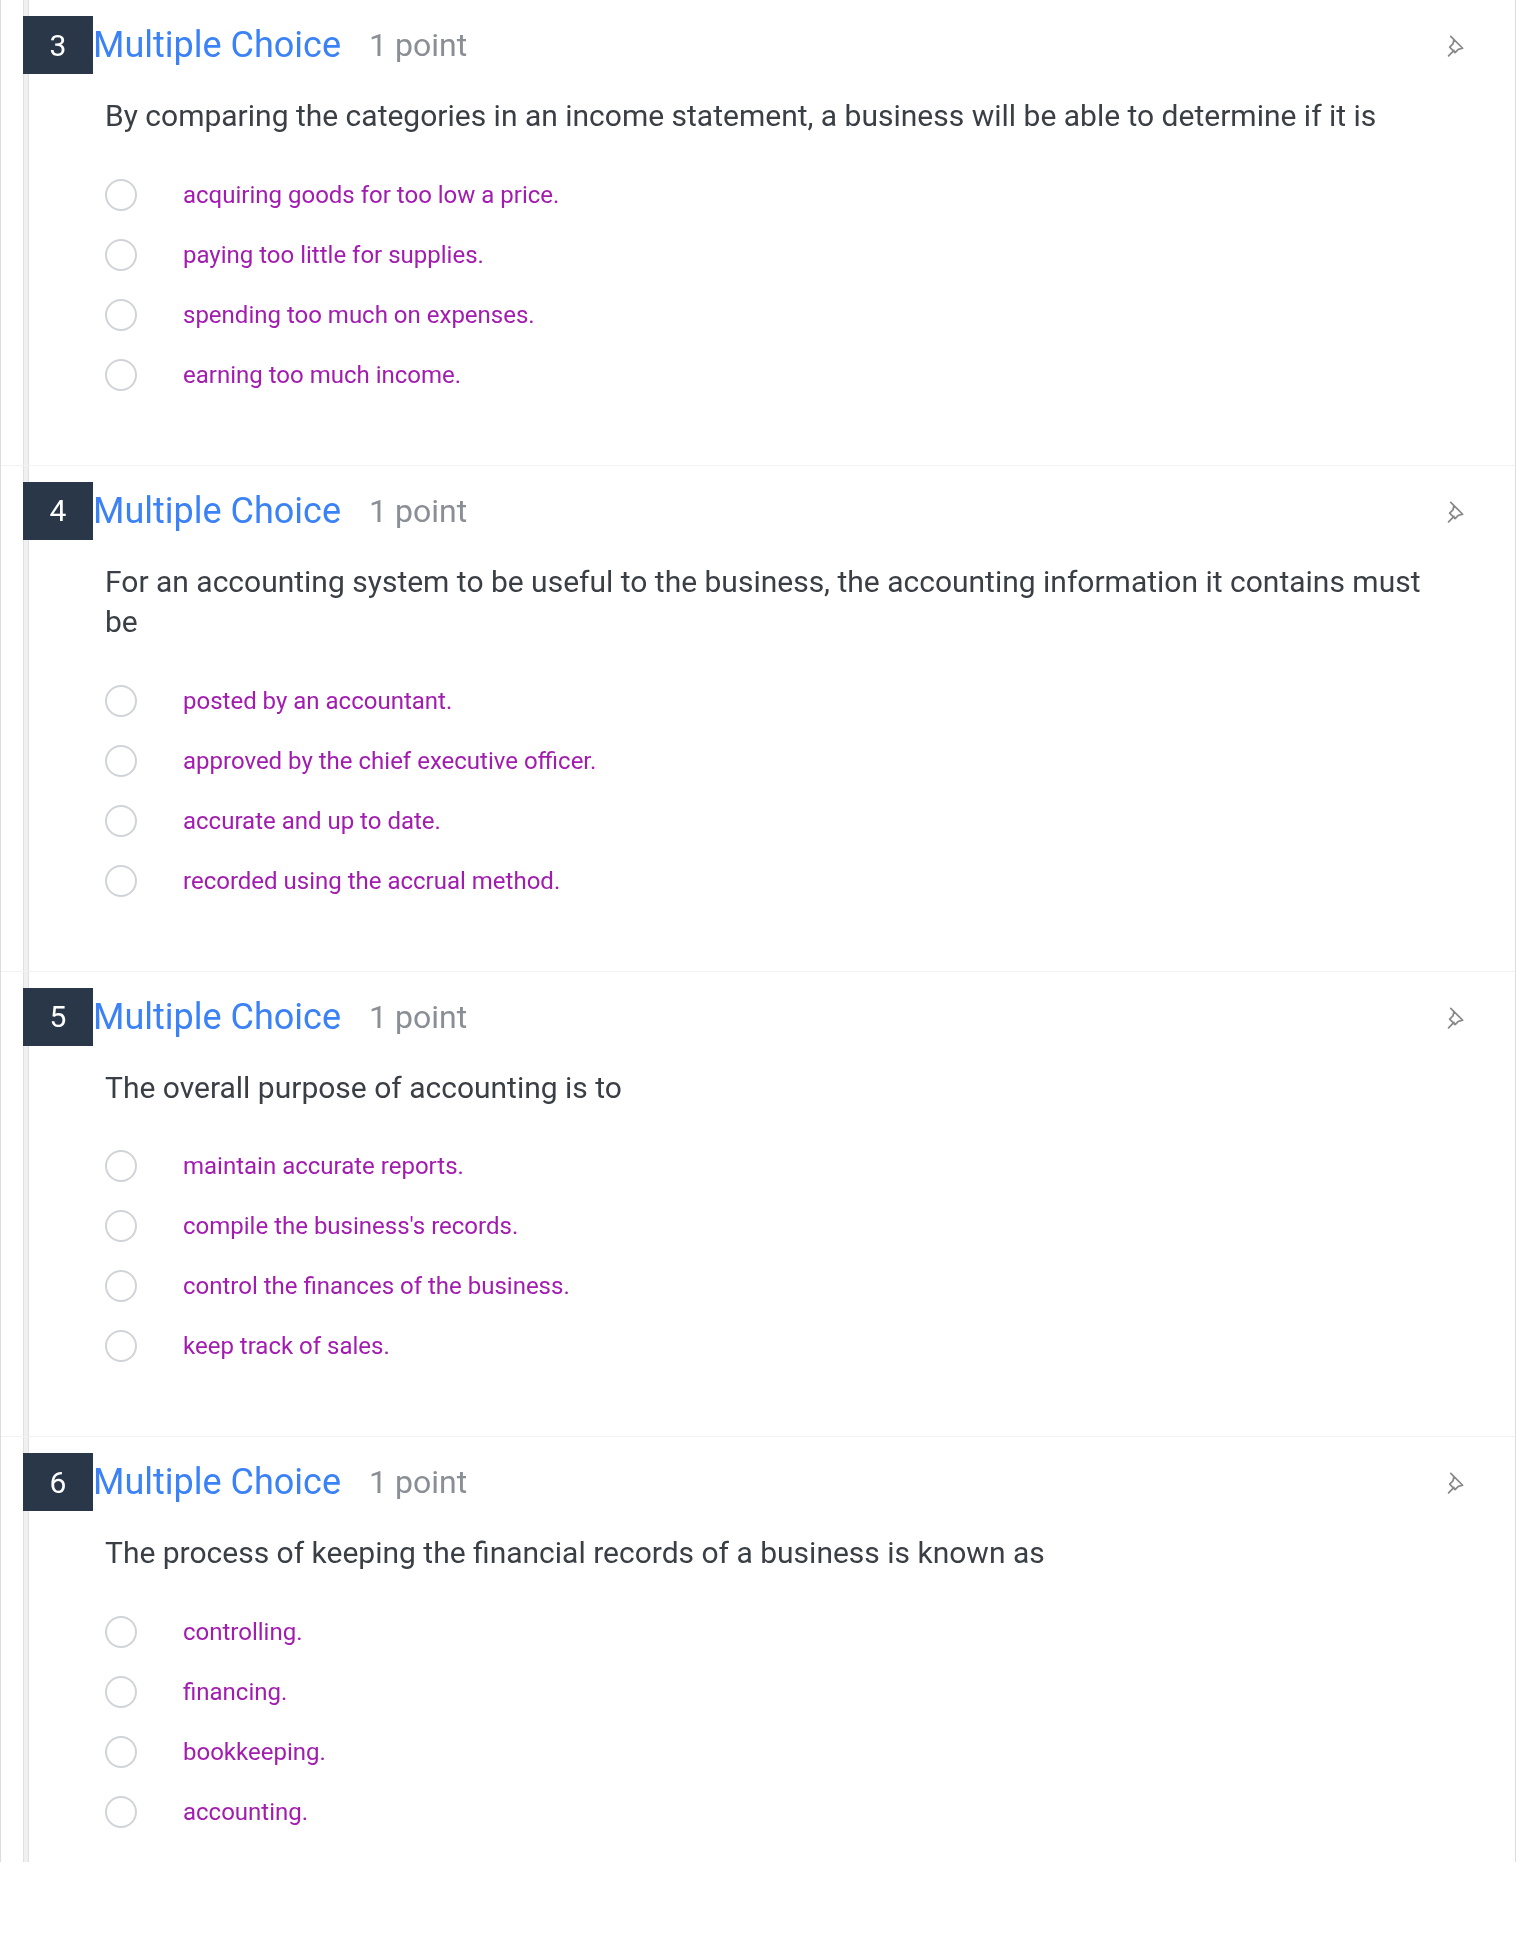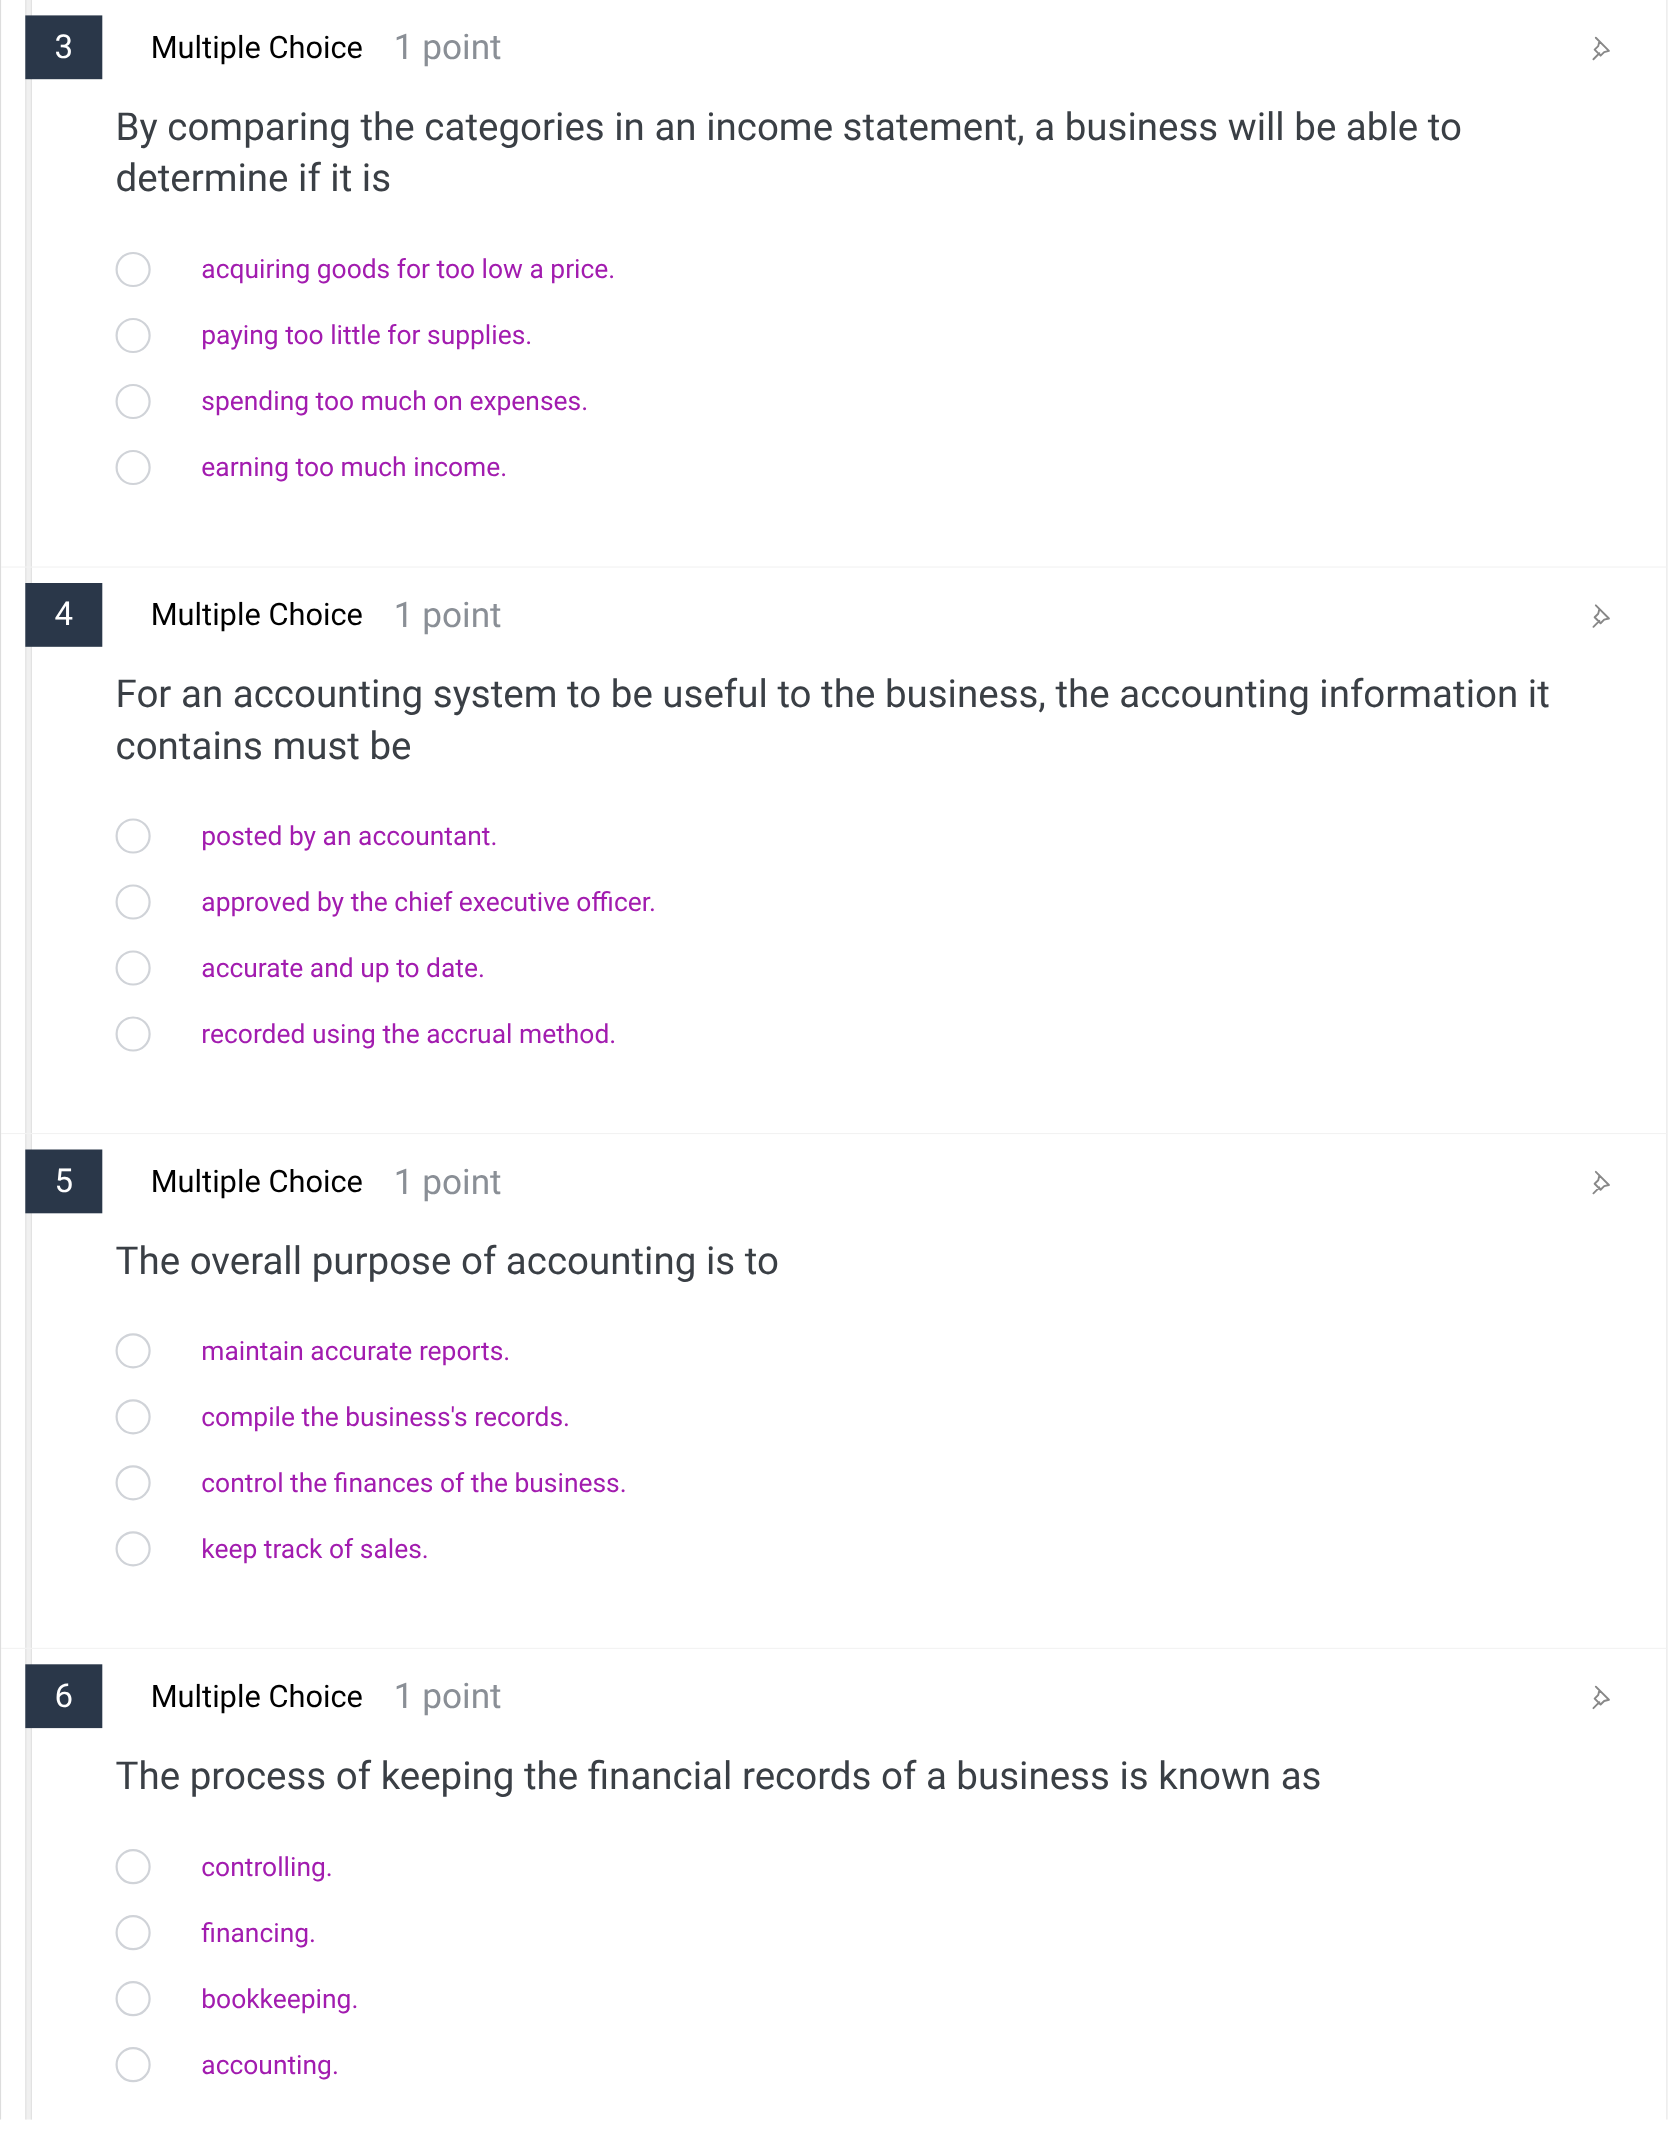--- a/index.html
+++ b/index.html
@@ -53,41 +53,40 @@
   }
   .q-header-inner {
     padding: 10px 0 10px 0;
     margin-left: -70px;
     padding-left: 70px;
     flex: 1;
     display: flex;
     align-items: center;
   }
   .q-type {
-    color: #000000;
-    font-size: 28px;
-    margin-left: 44px;
+    color: #3b82f6;
+    font-size: 36px;
   }
   .q-points {
     color: #8a8f96;
     font-size: 32px;
     margin-left: 28px;
   }
   .pin-icon {
     margin-right: 48px;
     color: #888;
     display: inline-flex;
   }
   .pin-icon svg { width: 26px; height: 26px; }
   .q-body {
     padding-left: 104px;
     padding-right: 60px;
   }
   .q-text {
-    font-size: 35px;
+    font-size: 30px;
     color: #3a3f45;
     line-height: 1.35;
     margin-bottom: 28px;
     margin-top: 6px;
   }
   .options { }
   .option {
     display: flex;
     align-items: center;
     padding: 14px 0;

